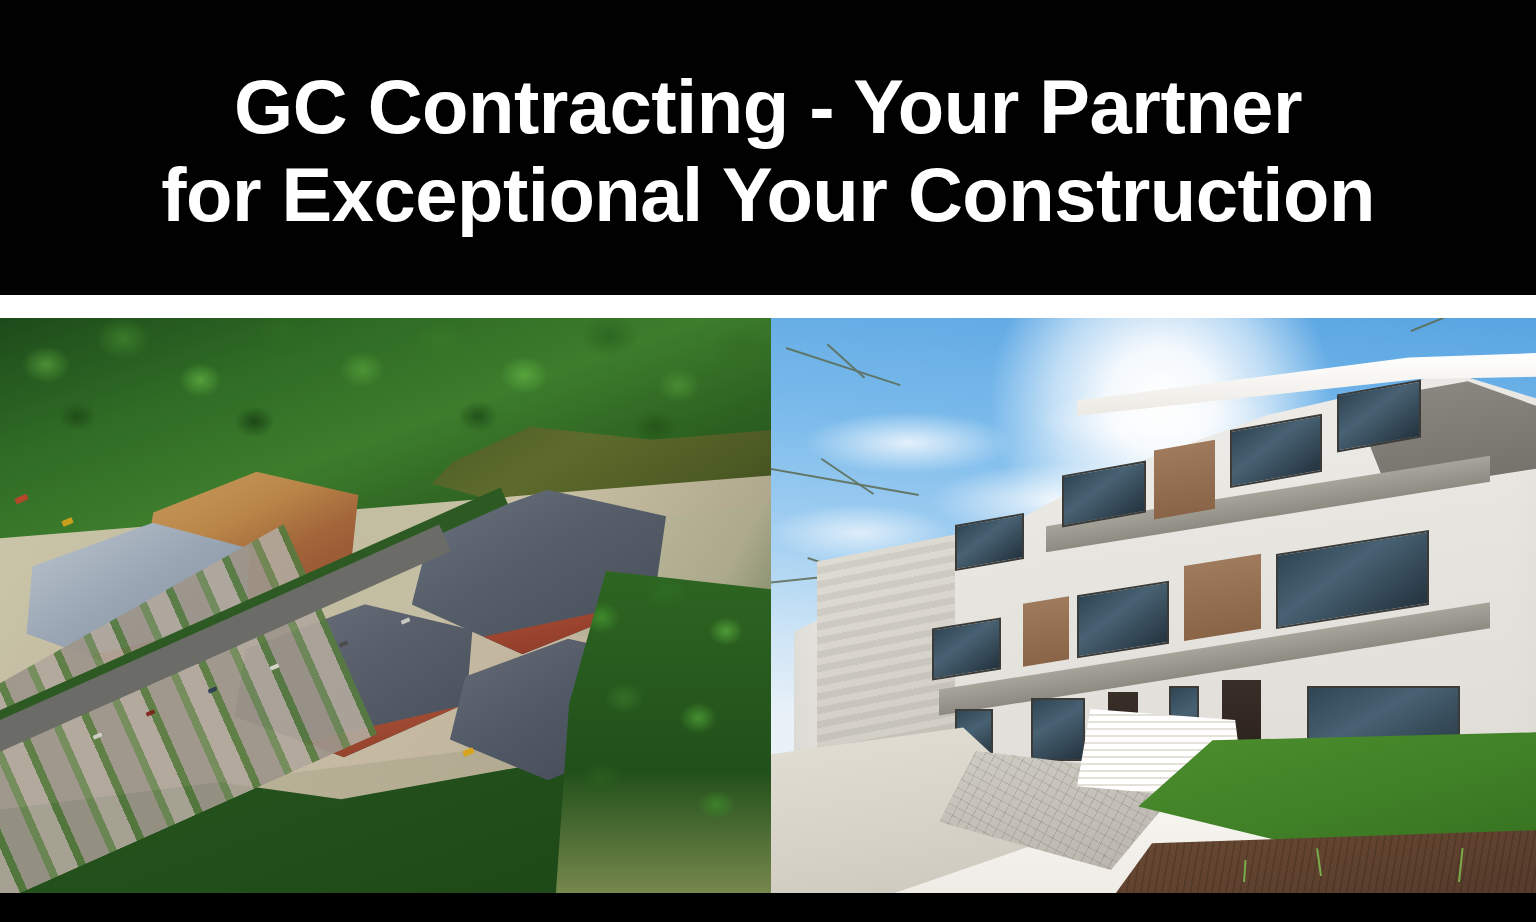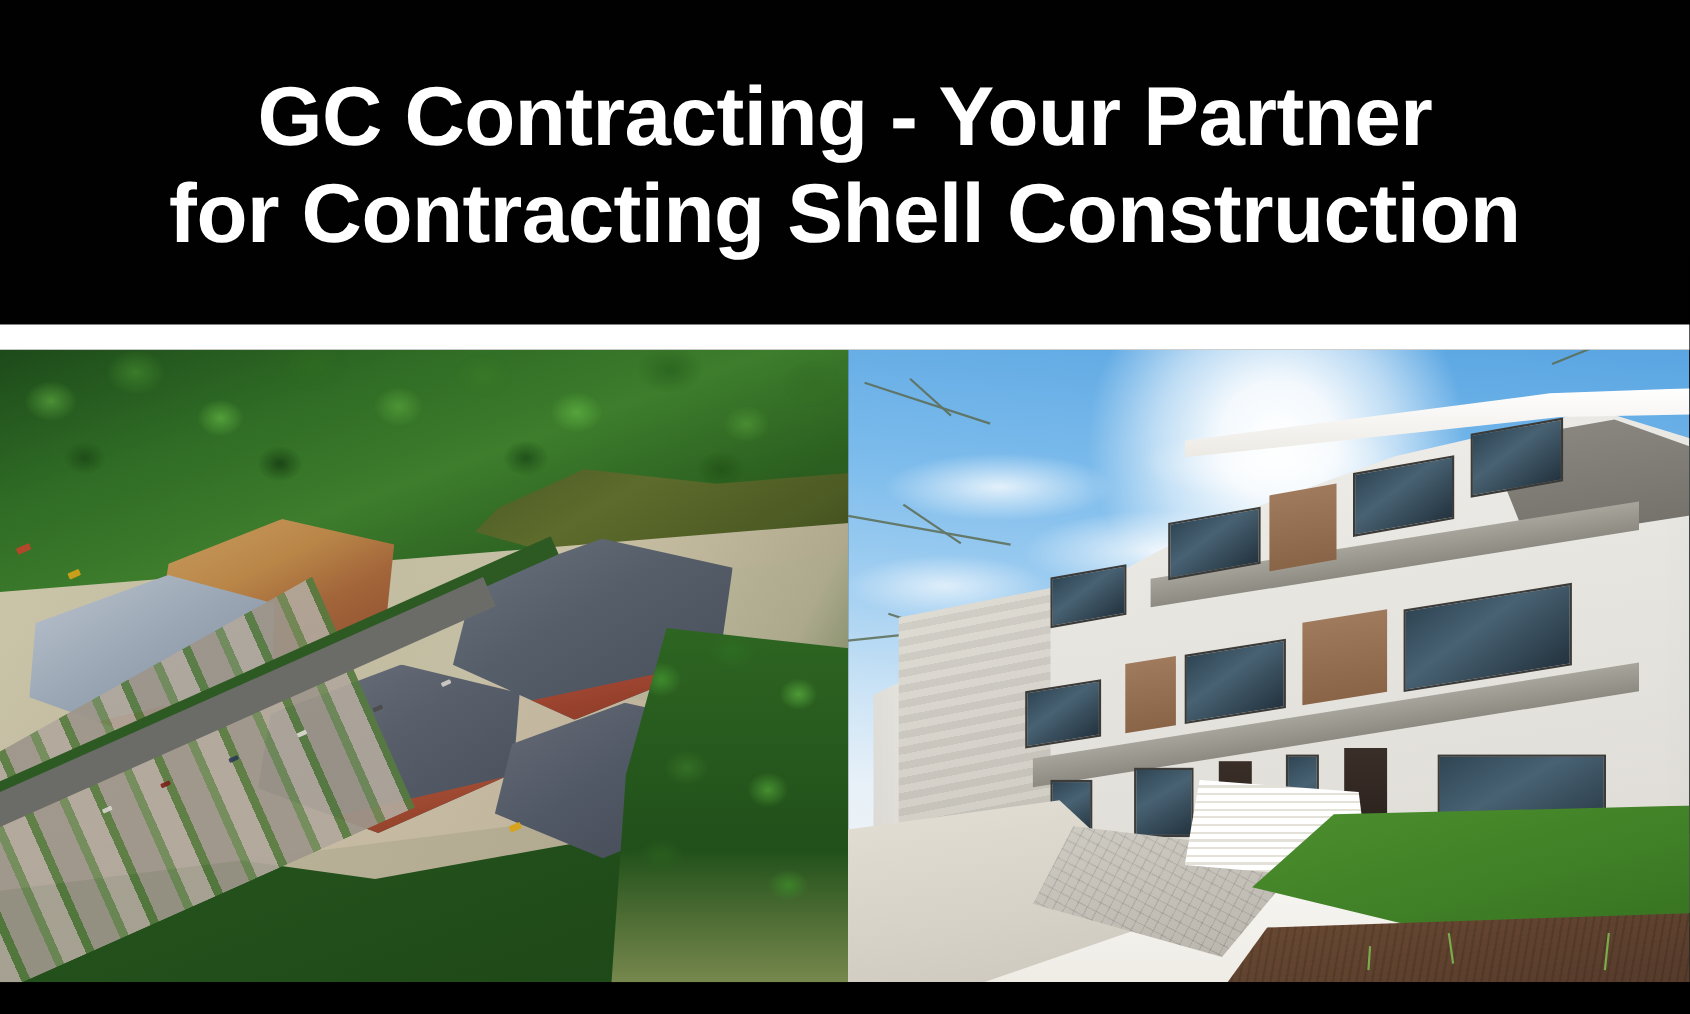--- a/index.html
+++ b/index.html
@@ -389,21 +389,21 @@
     background: #000000;
   }
 </style>
 </head>
 <body>
 
 <div class="page">
 
   <div class="header-banner">
     <div class="headline">GC Contracting - Your Partner</div>
-    <div class="headline">for Contracting Shell Construction</div>
+    <div class="headline">for Exceptional Your Construction</div>
   </div>
 
   <div class="separator-band"></div>
 
   <div class="photo-strip">
 
     <div class="photo photo-left">
       <div class="aerial">
         <div class="canopy"></div>
         <div class="pond"></div>

